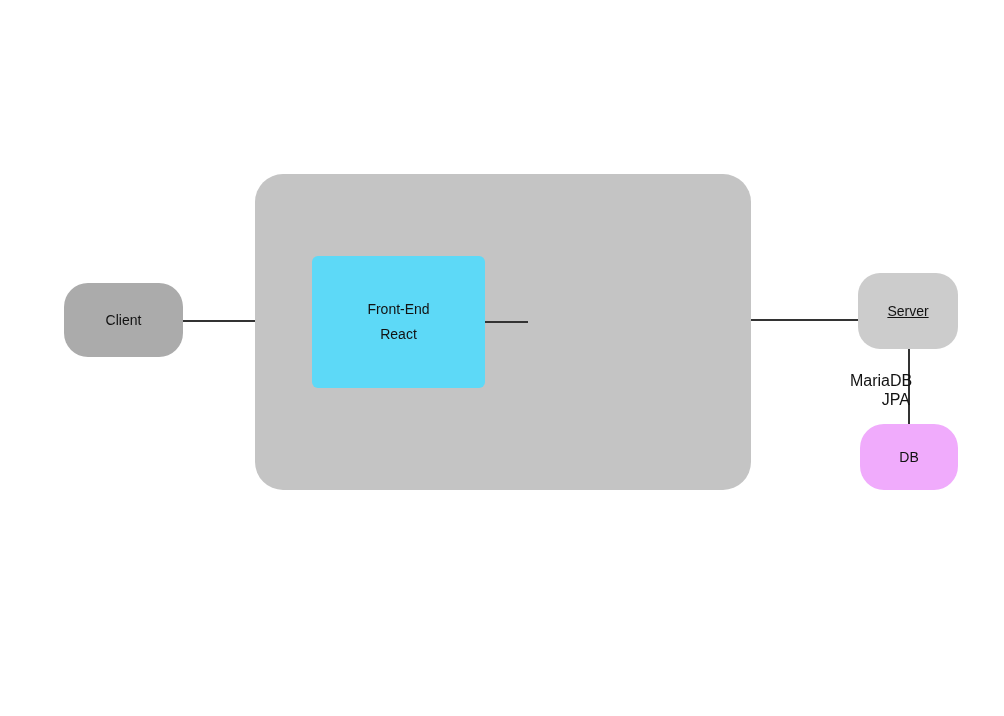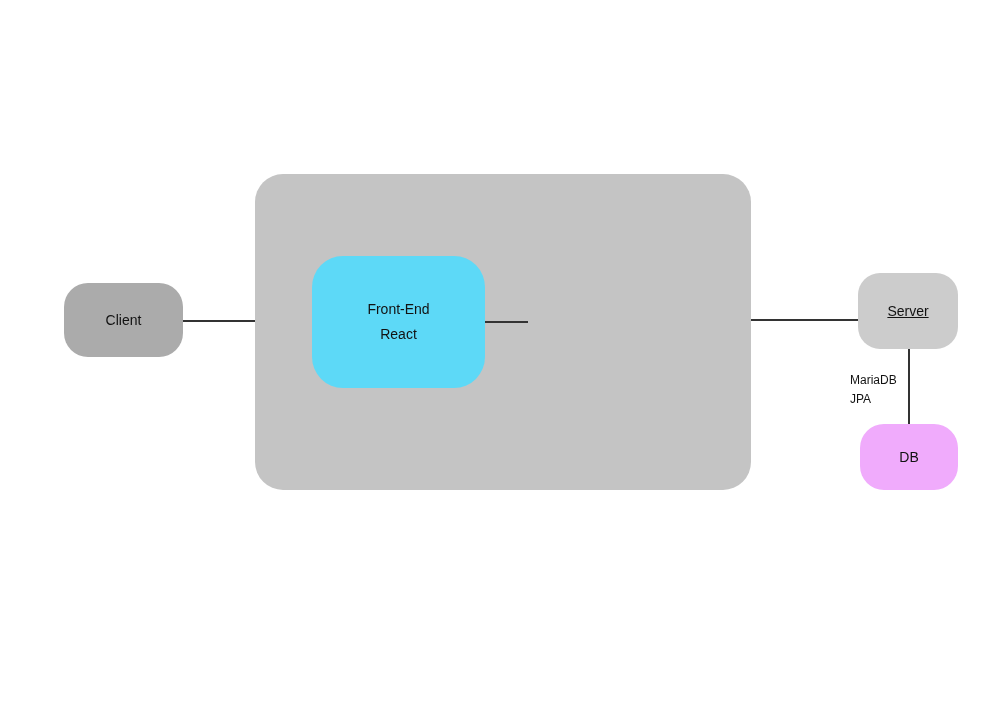--- a/index.html
+++ b/index.html
@@ -20,42 +20,42 @@
     flex-direction: column;
     align-items: center;
     justify-content: center;
     color: #121212;
     font-size: 14px;
     line-height: 25px;
     text-align: center;
   }
   .node-client   { left: 64px;  top: 283px; width: 119px; height: 74px;  border-radius: 24px; }
   .node-group    { left: 255px; top: 174px; width: 496px; height: 316px; border-radius: 28px; }
-  .node-frontend { left: 312px; top: 256px; width: 173px; height: 132px; border-radius: 31px; }
+  .node-frontend { left: 312px; top: 256px; width: 173px; height: 132px; border-radius: 6px; }
   .node-backend  { left: 528px; top: 256px; width: 174px; height: 132px; border-radius: 30px; }
   .node-server   { left: 858px; top: 273px; width: 100px; height: 76px;  border-radius: 22px; }
   .node-db       { left: 860px; top: 424px; width: 98px;  height: 66px;  border-radius: 24px; }
   .edge {
     position: absolute;
     background: #333333;
   }
   .edge-h { height: 1.5px; }
   .edge-v { width: 1.5px; }
   .edge-client-group  { left: 183px; top: 320px; width: 72px;  }
   .edge-front-back    { left: 485px; top: 321px; width: 43px;  }
   .edge-group-server  { left: 751px; top: 319px; width: 107px; }
   .edge-server-db     { left: 908px; top: 349px; height: 75px; }
   .edge-label {
     position: absolute;
     left: 850px; top: 371px;
     width: 60px;
-    font-size: 12px;
+    font-size: 16px;
     line-height: 19px;
     color: #121212;
-    text-align: left;
+    text-align: right;
     white-space: nowrap;
   }
 </style>
 </head>
 <body>
 
 <div class="canvas">
 
   <div class="node node-group" style="background-color: rgb(196, 196, 196);"></div>
 

